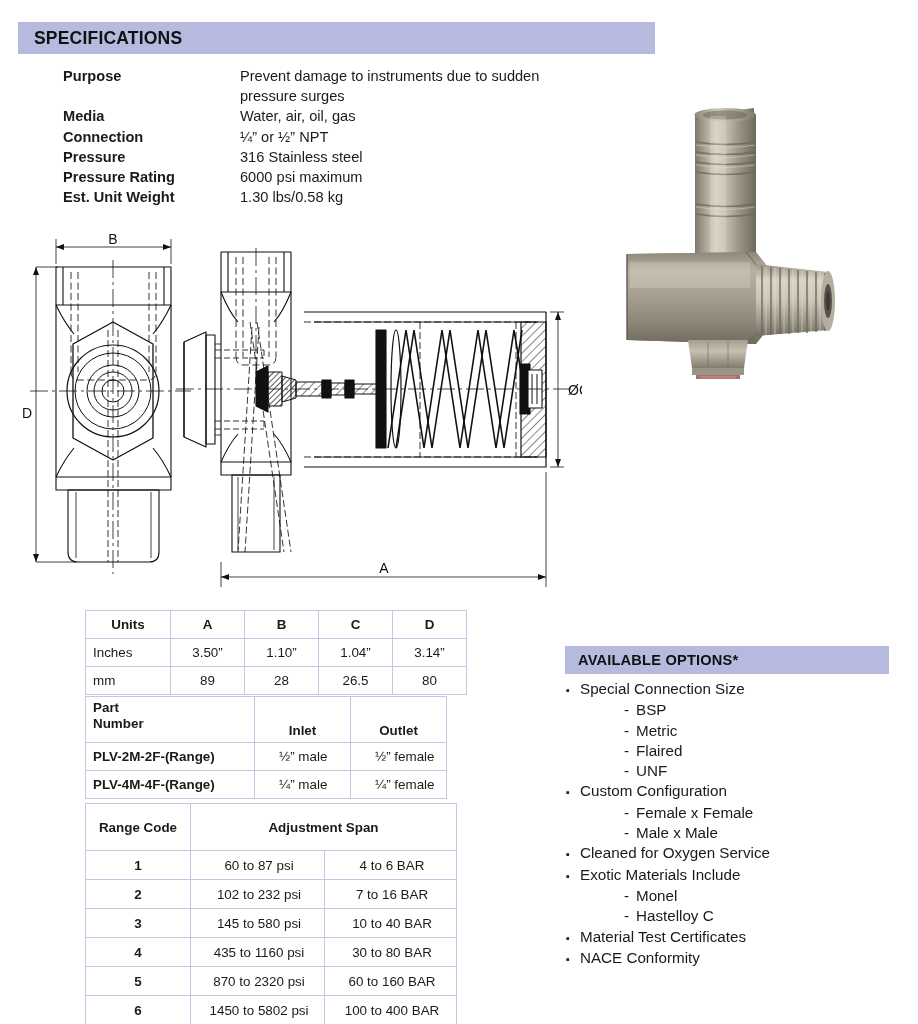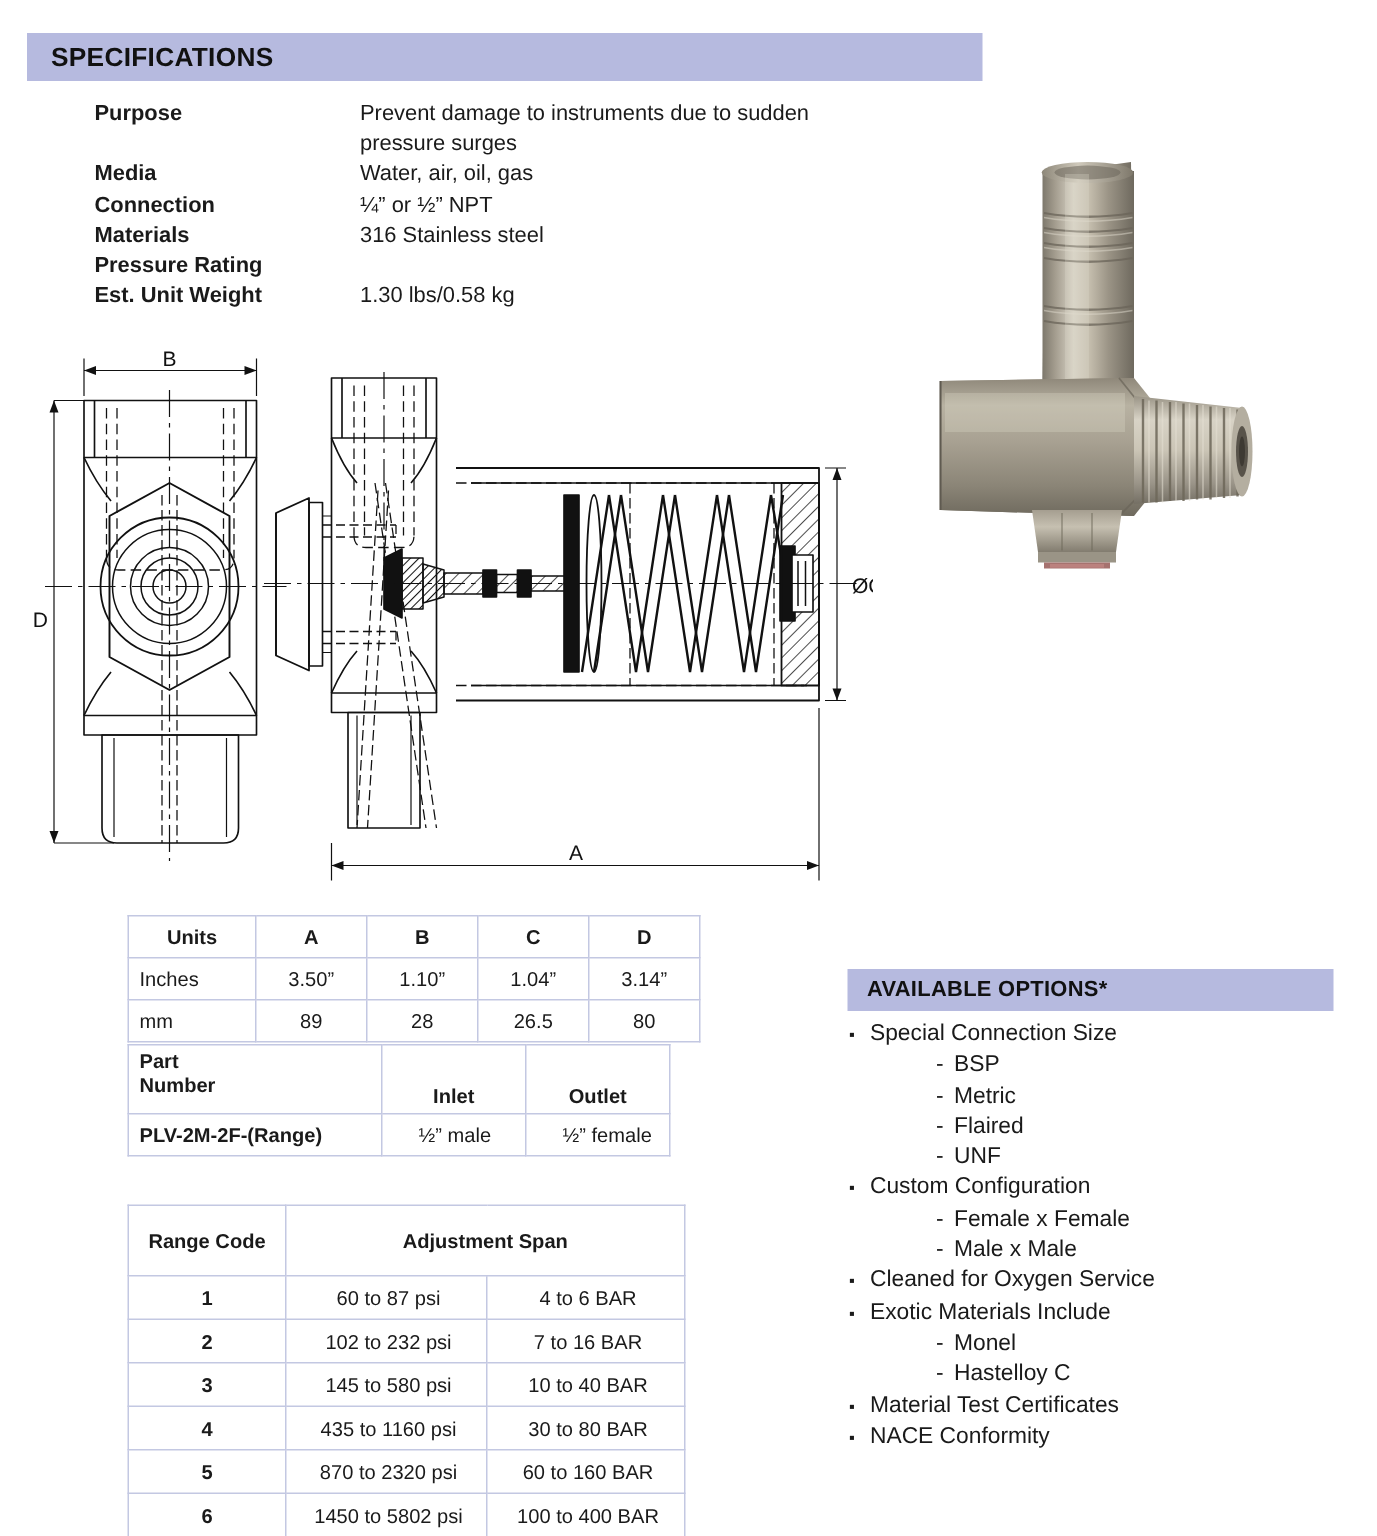--- a/index.html
+++ b/index.html
@@ -198,25 +198,26 @@
   </div>
   <div class="spec-row">
     <span class="spec-label">Media</span>
     <span class="spec-value">Water, air, oil, gas</span>
   </div>
   <div class="spec-row">
     <span class="spec-label">Connection</span>
     <span class="spec-value">¼” or ½” NPT</span>
   </div>
   <div class="spec-row">
-    <span class="spec-label">Materials</span>
+    <span class="spec-label">Pressure</span>
     <span class="spec-value">316 Stainless steel</span>
   </div>
   <div class="spec-row">
     <span class="spec-label">Pressure Rating</span>
+    <span class="spec-value">6000 psi maximum</span>
   </div>
   <div class="spec-row">
     <span class="spec-label">Est. Unit Weight</span>
     <span class="spec-value">1.30 lbs/0.58 kg</span>
   </div>
 </div>
 
 <div id="valve-photo">
   <svg width="316" height="320" viewBox="0 0 316 320" xmlns="http://www.w3.org/2000/svg">
     <defs>
@@ -517,20 +518,25 @@
       <th class="col-io io-head">Inlet</th>
       <th class="col-io io-head">Outlet</th>
     </tr>
   </thead>
   <tbody>
     <tr>
       <td class="pn-cell">PLV-2M-2F-(Range)</td>
       <td class="io-cell">½” male</td>
       <td class="io-cell">½” female</td>
     </tr>
+    <tr>
+      <td class="pn-cell">PLV-4M-4F-(Range)</td>
+      <td class="io-cell">¼” male</td>
+      <td class="io-cell">¼” female</td>
+    </tr>
   </tbody>
 </table>
 
 <table class="dt" id="range-table">
   <thead>
     <tr>
       <th class="col-code code-head">Range Code</th>
       <th class="span-head" colspan="2">Adjustment Span</th>
     </tr>
   </thead>

